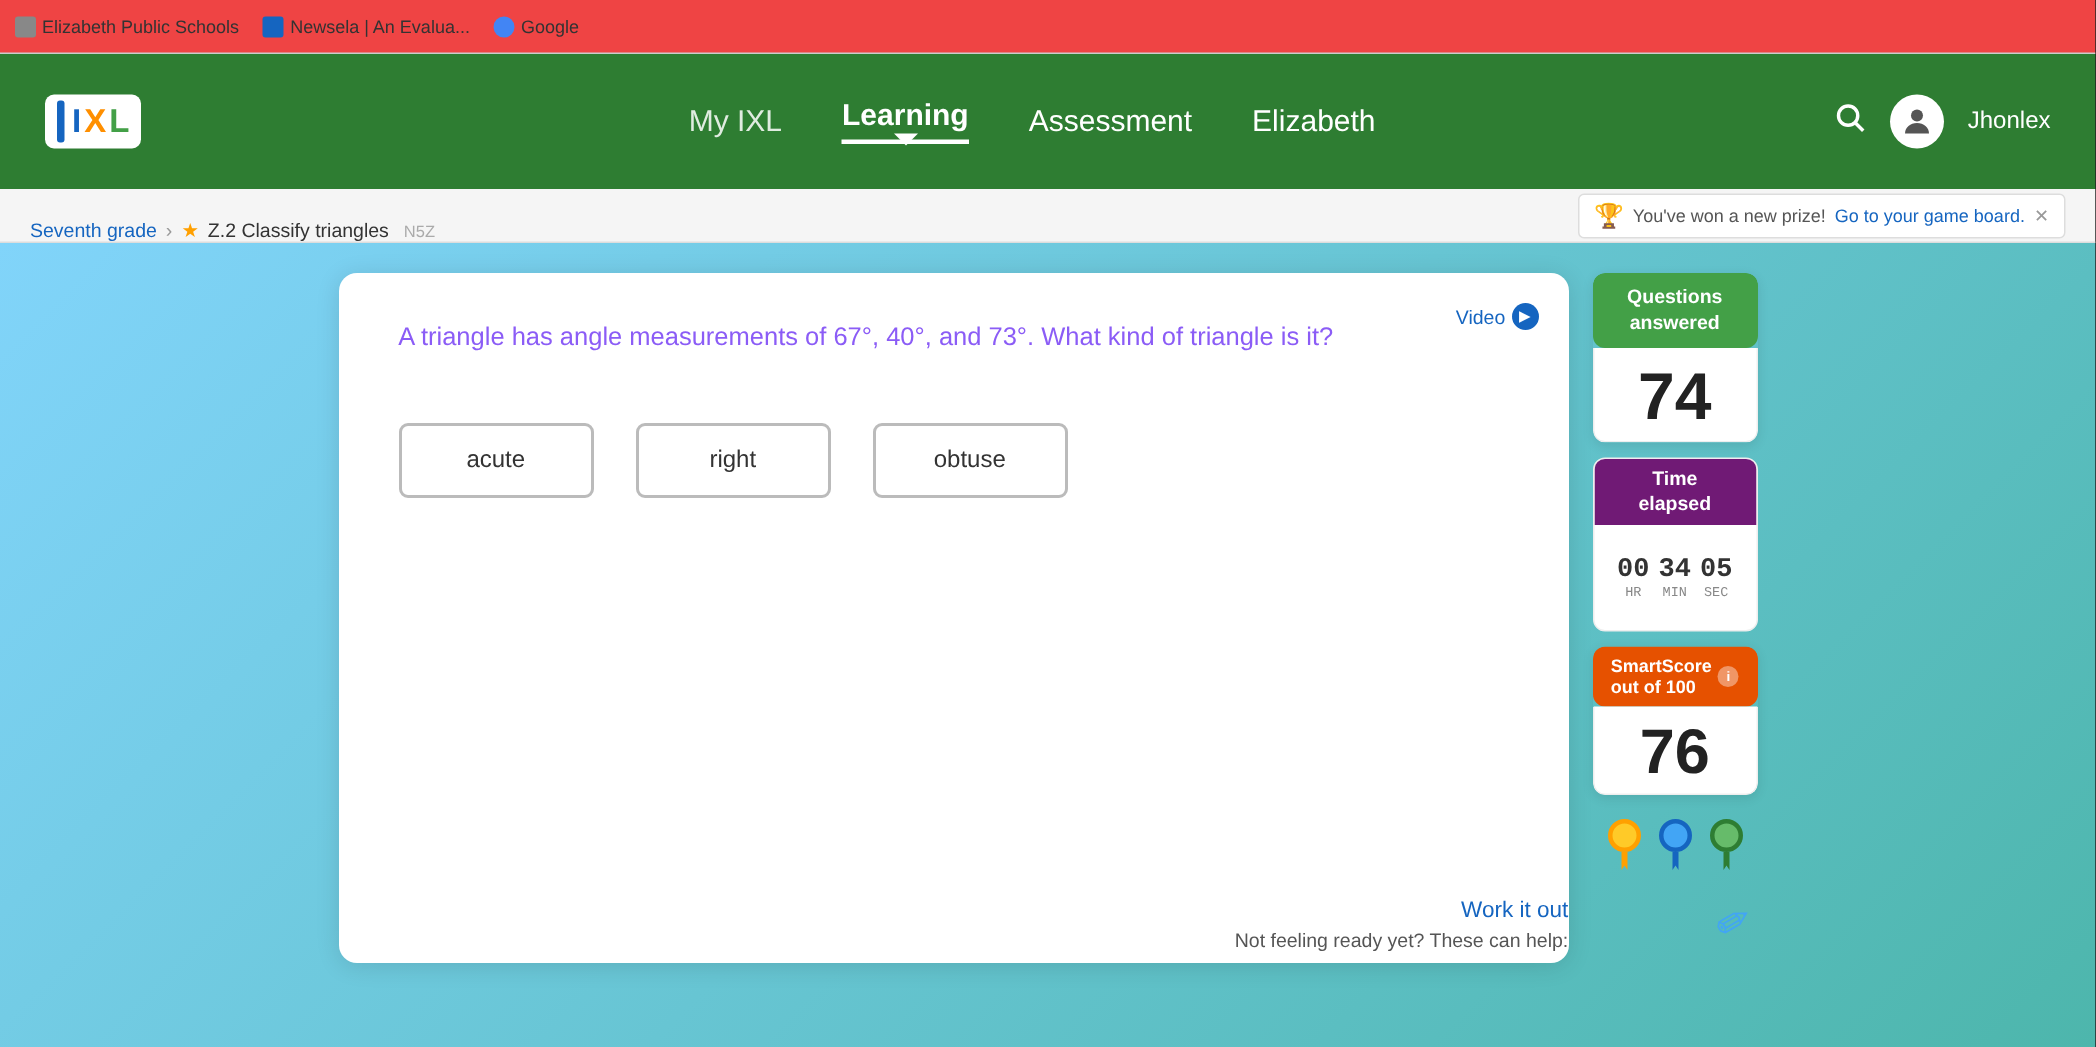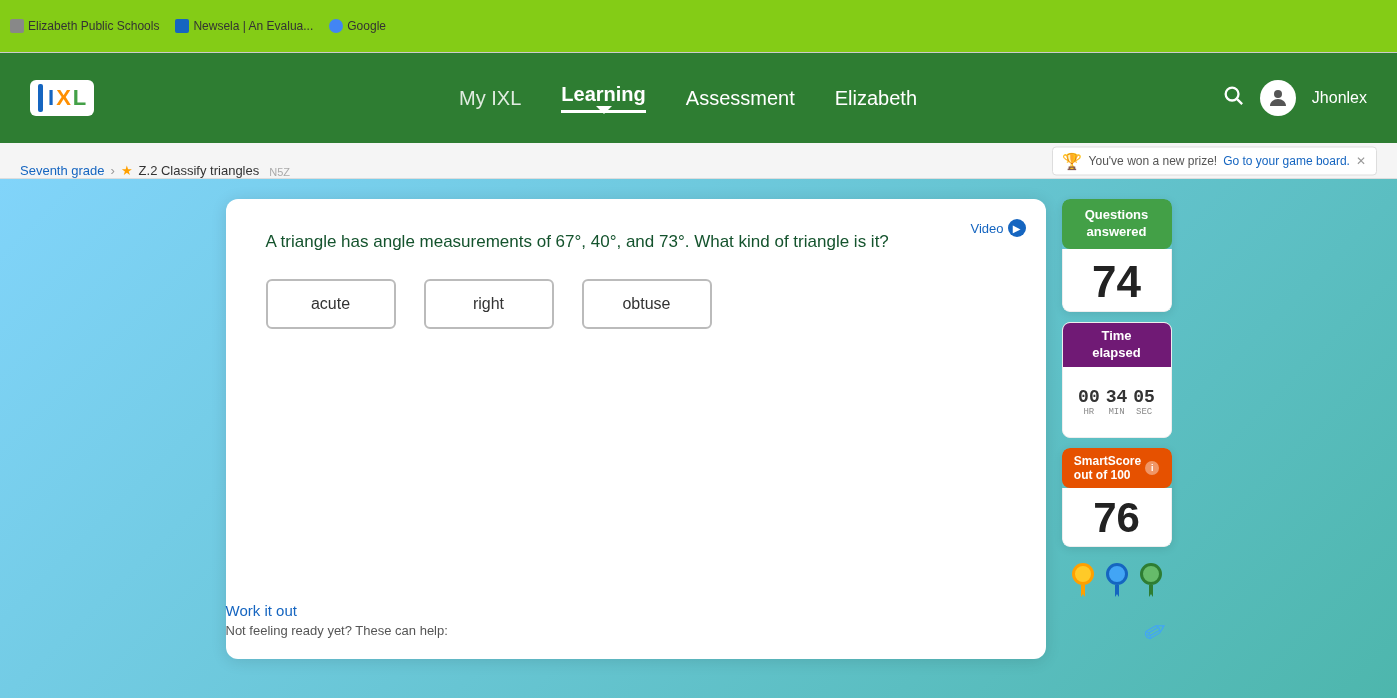--- a/index.html
+++ b/index.html
@@ -1,21 +1,21 @@
 <!DOCTYPE html>
 <html><head>
   <meta charset="utf-8">
   <style>
     * { margin: 0; padding: 0; box-sizing: border-box; }
     body { width: 1397px; height: 698px; overflow: hidden; font-family: Arial, sans-serif; background: #222; }
 
     
     .tab-bar {
-      background: #84cc16;
-      height: 53px;
+      background: #ef4444;
+      height: 36px;
       display: flex;
       align-items: center;
       padding: 0 10px;
       gap: 16px;
       font-size: 12px;
       color: #333;
       border-bottom: 1px solid #ccc;
     }
     .tab-item {
       display: flex;
@@ -164,22 +164,22 @@
       background: #1565c0;
       border-radius: 50%;
       display: inline-flex;
       align-items: center;
       justify-content: center;
       color: white;
       font-size: 10px;
     }
     .question-text {
       font-size: 17px;
-      color: #14532d;
-      margin-bottom: 24px;
+      color: #8b5cf6;
+      margin-bottom: 44px;
       line-height: 1.5;
     }
     .answer-options {
       display: flex;
       gap: 28px;
       margin-bottom: 30px;
       flex-wrap: wrap;
     }
     .answer-btn {
       border: 2px solid #bbb;
@@ -430,21 +430,21 @@
     <p class="question-text">A triangle has angle measurements of 67°, 40°, and 73°. What kind of triangle is it?</p>
 
     <div class="answer-options">
       <button class="answer-btn">acute</button>
       <button class="answer-btn">right</button>
       <button class="answer-btn">obtuse</button>
     </div>
 
 
     
-    <div style="position:absolute; bottom:21px; left:0; right:0; text-align:left;">
+    <div style="position:absolute; bottom:8px; left:0; right:0; text-align:right;">
       <div style="color:#1565c0; font-size:15px; cursor:pointer;">Work it out</div>
       <div style="font-size:13px; color:#555; margin-top:4px;">Not feeling ready yet? These can help:</div>
     </div>
   </div>
 
   <div class="side-panel">
 
     <div class="qa-container">
       <div class="questions-answered-box">
         <span>Questions<br>answered</span>

